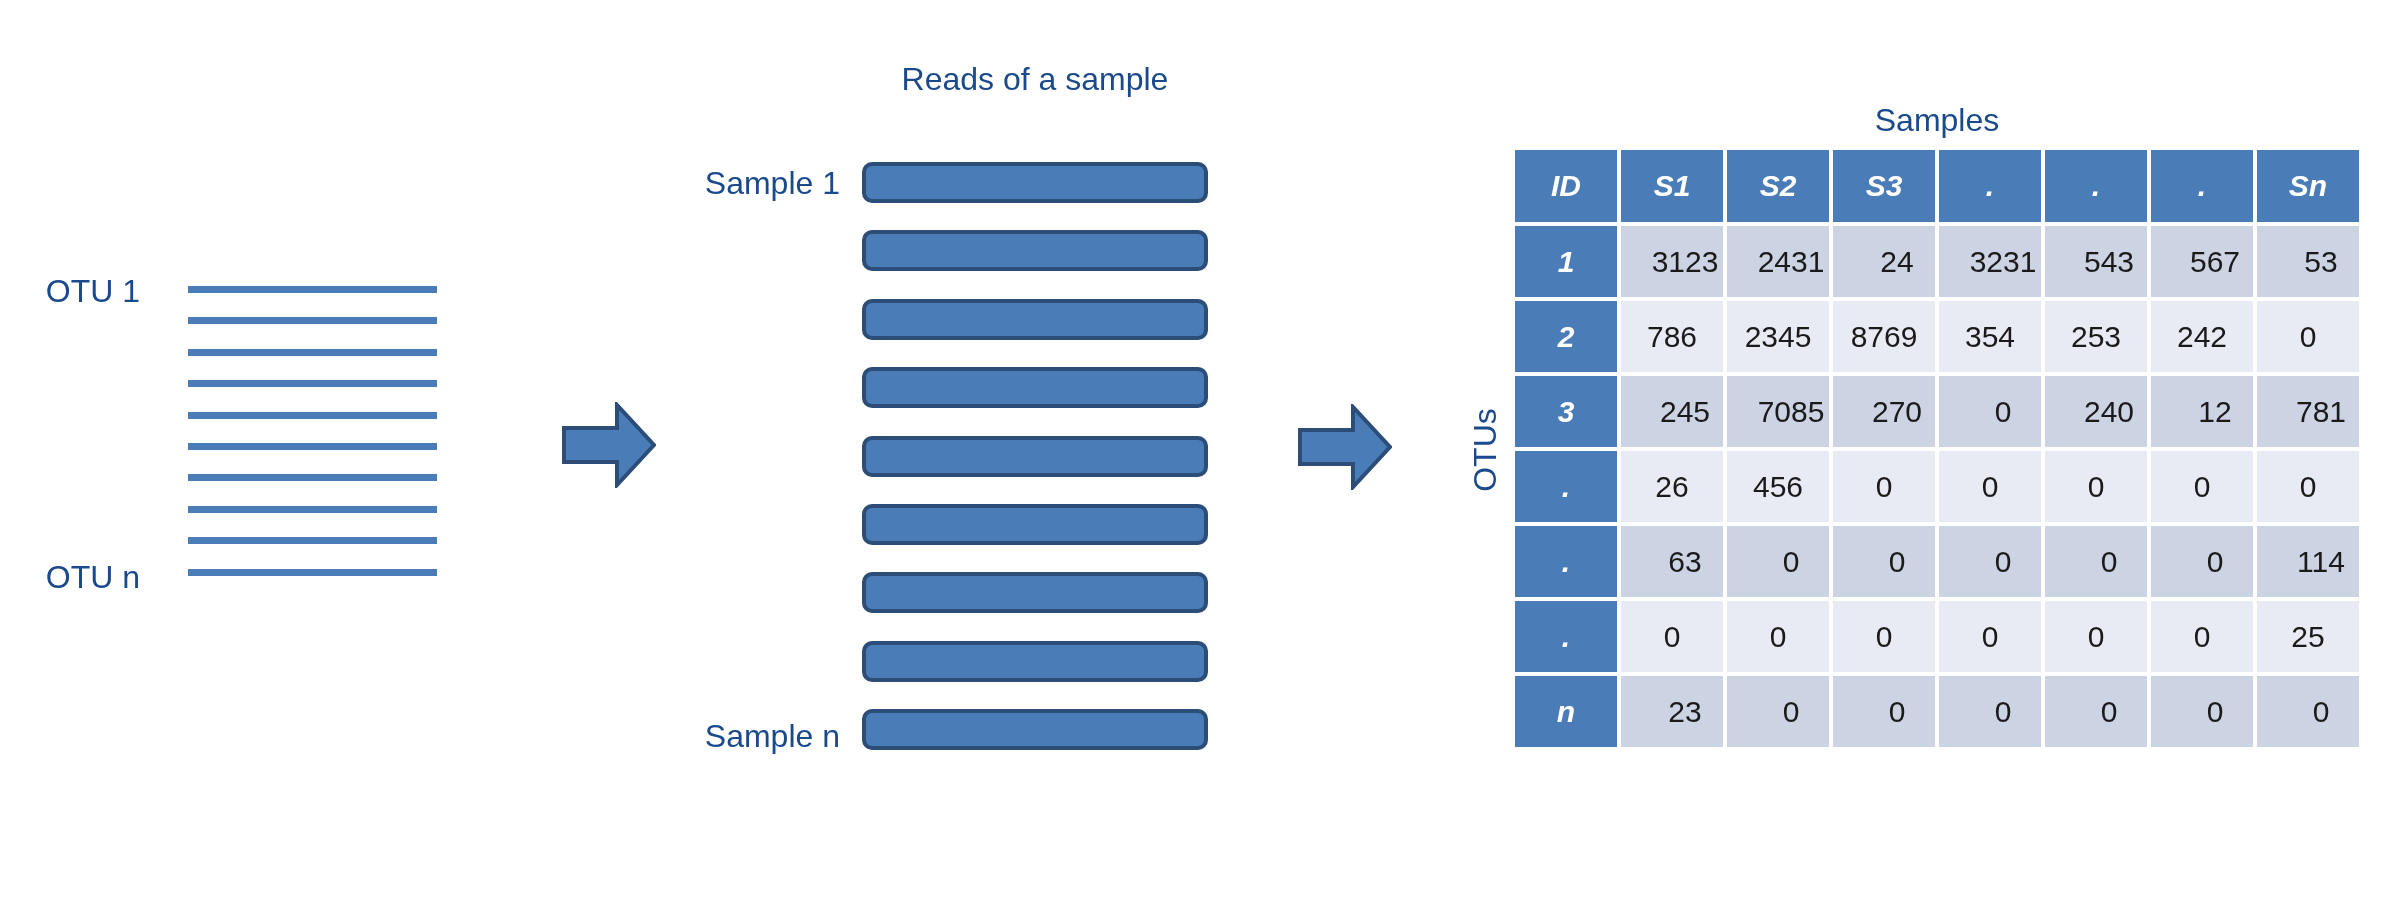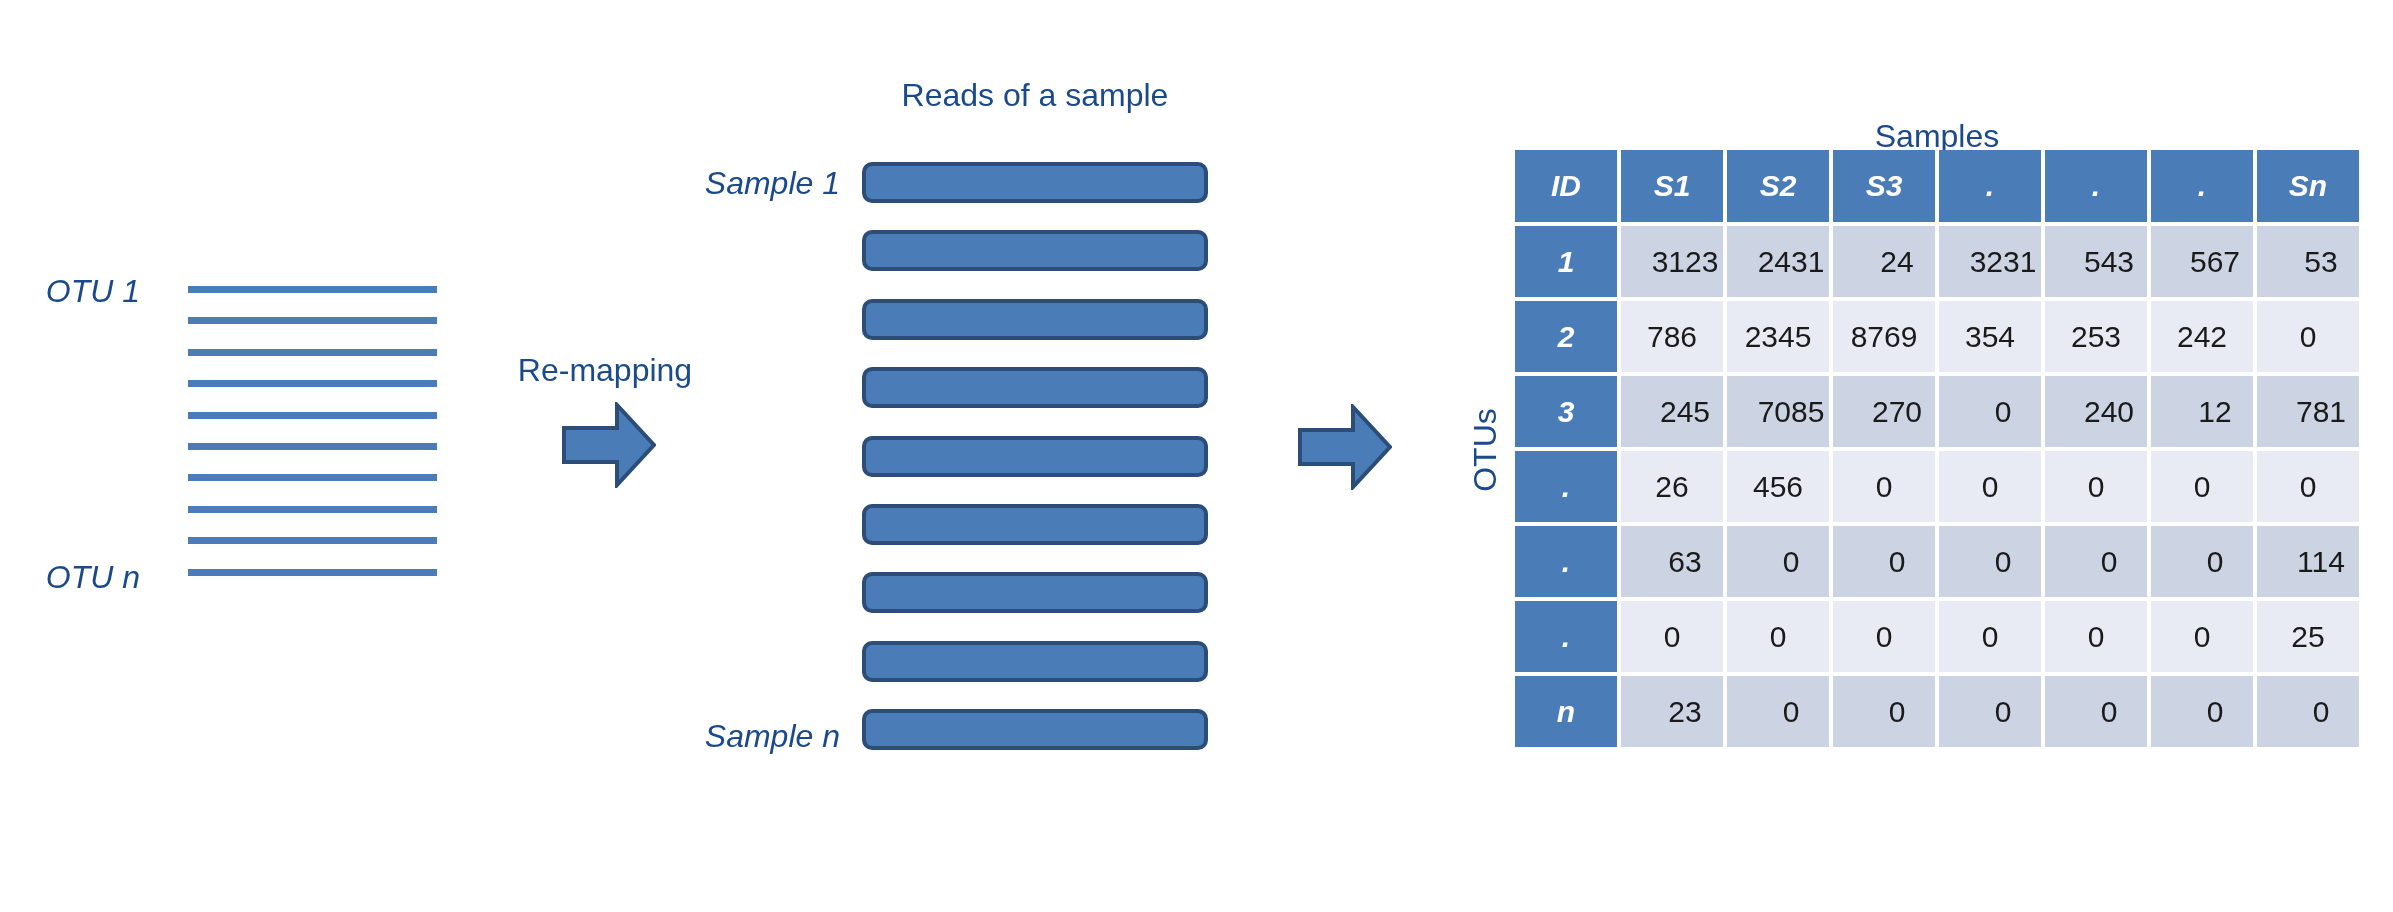--- a/index.html
+++ b/index.html
@@ -21,22 +21,22 @@
     overflow:hidden;
     font-family:"Liberation Sans", sans-serif;
   }
   .lbl {
     position:absolute;
     font-size:32px;
     line-height:36px;
     color:var(--label-text);
     white-space:nowrap;
   }
-  .lbl.center { text-align:center;margin-top:16px; }
-  .lbl.right  { text-align:right;font-style:italic; }
+  .lbl.center { text-align:center; }
+  .lbl.right  { text-align:right; }
 
   
   #otu-lines { position:absolute; left:188px; top:286px; width:249px; height:300px; }
   .otu-line { position:absolute; left:0; width:249px; height:7px; background:var(--accent); }
 
   
   #read-bars { position:absolute; left:862px; top:162px; width:346px; height:590px; }
   .read-bar {
     position:absolute; left:0;
     width:346px; height:41px;
@@ -90,21 +90,20 @@
       <div class="otu-line" style="top: 62.8px;"></div>
       <div class="otu-line" style="top: 94.2px;"></div>
       <div class="otu-line" style="top: 125.6px;"></div>
       <div class="otu-line" style="top: 157px;"></div>
       <div class="otu-line" style="top: 188.4px;"></div>
       <div class="otu-line" style="top: 219.8px;"></div>
       <div class="otu-line" style="top: 251.2px;"></div>
       <div class="otu-line" style="top: 282.6px;"></div>
     </div>
 
-  <div class="lbl center" style="left:450px; top:336px; width:310px;">Re-mapping</div>
   <svg class="flow-arrow" style="left:562px; top:402px;" width="94" height="86" viewBox="0 0 94 86">
     <polygon points="2,26 55,26 55,3 92,43 55,83 55,60 2,60" fill="#4A7CB8" stroke="#2B4D77" stroke-width="4" stroke-linejoin="miter"></polygon>
   </svg>
 
   <div class="lbl center" style="left:835px; top:61px; width:400px;">Reads of a sample</div>
   <div class="lbl right" style="left:640px; top:165px; width:200px;">Sample 1</div>
   <div class="lbl right" style="left:640px; top:718px; width:200px;">Sample n</div>
   <div id="read-bars">
       <div class="read-bar" style="top: 0px;"></div>
       <div class="read-bar" style="top: 68.4px;"></div>

